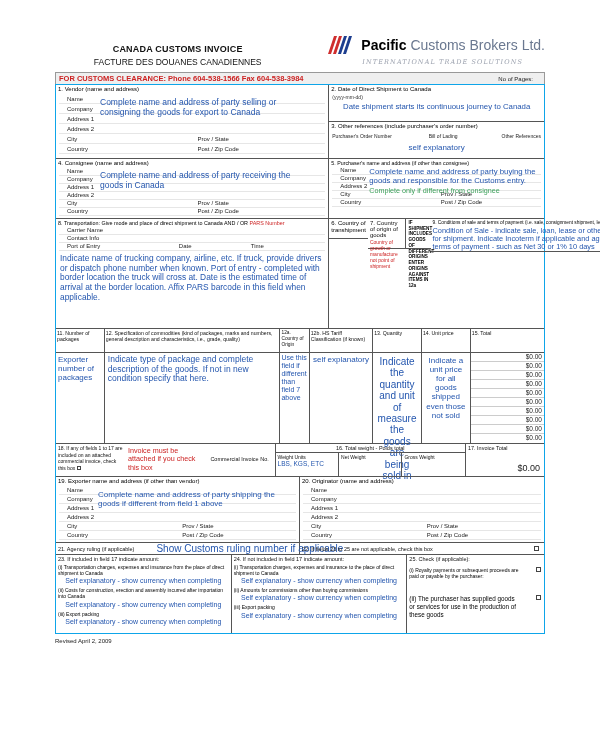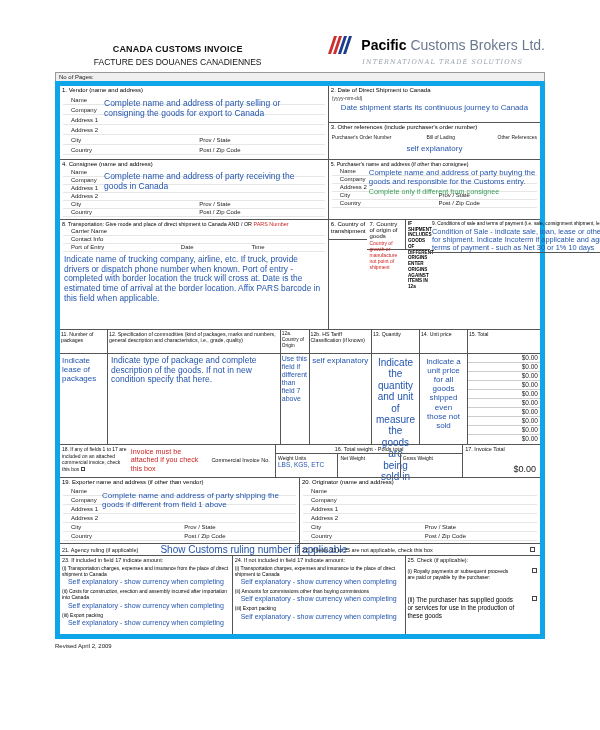--- a/index.html
+++ b/index.html
@@ -18,21 +18,21 @@
   .bfirst { color:#000000; font-weight:bold; }
   .brest { color:#6a7890; }
   .btag { font-family:"DejaVu Serif", serif; font-style:italic; font-size:6.5px; color:#9aa0ad; letter-spacing:1.1px; margin:2px 0 0 36px; }
 
   
   .clearbar { display:flex; justify-content:space-between; align-items:center; background:#efefef; border:1px solid #999; border-bottom:none; padding:1px 3px; }
   .cb-red { color:#cc2222; font-weight:bold; font-size:7.5px; }
   .cb-pages { font-size:6px; color:#222; padding-right:8px; }
 
   
-  .form { border:5px solid #0ea5e9; }
+  .form { border:1px solid #0ea5e9; }
   .row { display:flex; border-bottom:1px solid #555; position:relative; }
   .row.nob { border-bottom:none; }
   .br { border-right:1px solid #555; }
   .cell { position:relative; }
   .flab { font-size:6px; padding:1px 2px; line-height:1.15; color:#000; }
   .g { color:#2456ae; line-height:1.14; }
   .redtx { color:#cc2222; }
   .greentx { color:#3ca05a; }
   .chk { width:6px; height:6px; border:1px solid #444; display:inline-block; background:#fff; flex:none; }
 
@@ -78,20 +78,21 @@
         </svg>
         <div class="bname">
           <span class="bfirst">Pacific</span><span class="brest"> Customs Brokers Ltd.</span>
         </div>
       </div>
       <div class="btag">INTERNATIONAL TRADE SOLUTIONS</div>
     </div>
   </div>
 
   <div class="clearbar">
+    <span class="cb-red">FOR CUSTOMS CLEARANCE: Phone 604-538-1566  Fax 604-538-3984</span>
     <span class="cb-pages">No of Pages:</span>
   </div>
 
   <div class="form">
 
     <div class="row" style="height:74px">
       <div class="cell br" style="width:56%">
         <div class="flab">1. Vendor (name and address)</div>
         <div>
           <div class="arow">
@@ -232,21 +233,21 @@
       <div class="th br w11">11. Number of packages</div>
       <div class="th br w12">12. Specification of commodities (kind of packages, marks and numbers, general description and characteristics, i.e., grade, quality)</div>
       <div class="th br w12a" style="font-size:4.8px">12a. Country of Origin</div>
       <div class="th br w12b">12b. HS Tariff Classification (if known)</div>
       <div class="th br w13">13. Quantity</div>
       <div class="th br w14">14. Unit price</div>
       <div class="th w15">15. Total</div>
     </div>
 
     <div class="row" style="height:91px">
-      <div class="br w11 g" style="font-size:8px;padding:2px">Indicate lease of packages</div>
+      <div class="br w11 g" style="font-size:8px;padding:2px">Exporter number of packages</div>
       <div class="br w12 g" style="font-size:8.5px;padding:2px 3px">Indicate type of package and complete description of the goods. If not in new condition specify that here.</div>
       <div class="br w12a g" style="font-size:7px;padding:1px;word-wrap:break-word">Use this field if different than field 7 above</div>
       <div class="br w12b g" style="font-size:8px;padding:2px;text-align:center">self explanatory</div>
       <div class="br w13 g" style="font-size:10px;padding:3px 4px;text-align:center">Indicate the quantity and unit of measure the goods are being sold in</div>
       <div class="br w14 g" style="font-size:8px;padding:3px 4px;text-align:center">Indicate a unit price for all goods shipped even those not sold</div>
       <div class="w15">
         <div class="trow">$0.00</div>
         <div class="trow">$0.00</div>
         <div class="trow">$0.00</div>
         <div class="trow">$0.00</div>

